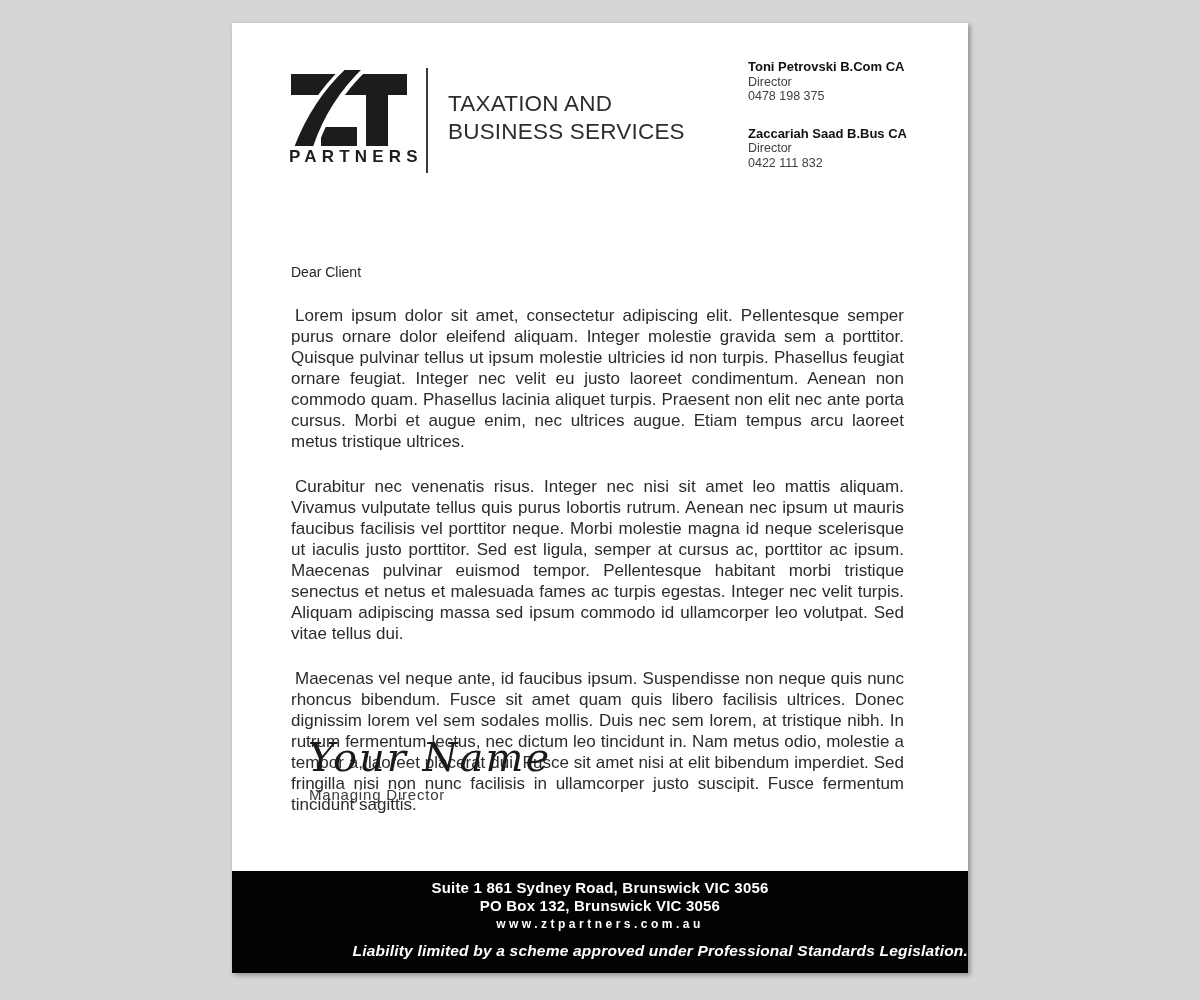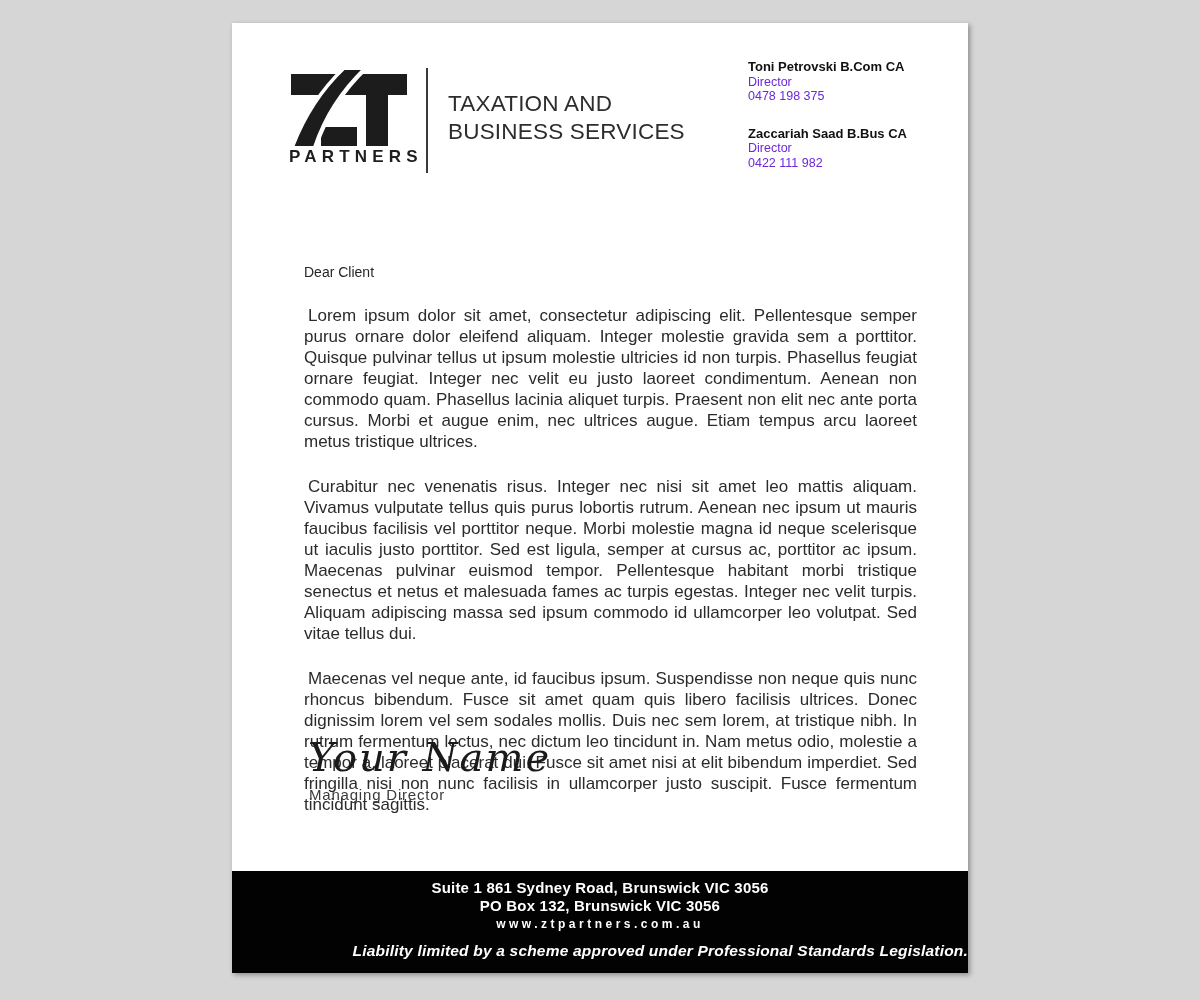--- a/index.html
+++ b/index.html
@@ -30,24 +30,24 @@
     width: 2px; height: 105px; background: #3a3a3a;
   }
   .tagline {
     position: absolute; left: 216px; top: 67px;
     font-size: 22.5px; line-height: 27.5px; color: #2d2d2d;
     letter-spacing: 0.2px; font-weight: 400; white-space: nowrap;
   }
   .contacts { position: absolute; left: 516px; top: 37px; width: 200px; }
   .contact-block { margin-bottom: 23px; }
   .contact-name { font-size: 13px; font-weight: bold; color: #111; line-height: 14.5px; white-space: nowrap; }
-  .contact-title, .contact-phone { font-size: 12.5px; color: #6d28d9; line-height: 14.5px; }
+  .contact-title, .contact-phone { font-size: 12.5px; color: #404040; line-height: 14.5px; }
 
   
-  .letter-body { position: absolute; left: 72px; top: 240px; width: 613px; color: #2b2b2b; }
+  .letter-body { position: absolute; left: 59px; top: 240px; width: 613px; color: #2b2b2b; }
   .salutation { font-size: 14px; line-height: 18px; color: #262626; }
   .letter-body p {
     margin-top: 24px;
     font-size: 17px; line-height: 21px;
     text-align: justify; text-indent: 4px;
     color: #2b2b2b;
   }
 
   
   .signature { position: absolute; left: 76px; top: 708px; }
@@ -111,21 +111,21 @@
 
     <div class="contacts">
       <div class="contact-block">
         <div class="contact-name">Toni Petrovski B.Com CA</div>
         <div class="contact-title">Director</div>
         <div class="contact-phone">0478 198 375</div>
       </div>
       <div class="contact-block">
         <div class="contact-name">Zaccariah Saad B.Bus CA</div>
         <div class="contact-title">Director</div>
-        <div class="contact-phone">0422 111 982</div>
+        <div class="contact-phone">0422 111 832</div>
       </div>
     </div>
 
     <div class="letter-body">
       <div class="salutation">Dear Client</div>
       <p>Lorem ipsum dolor sit amet, consectetur adipiscing elit. Pellentesque semper purus ornare dolor eleifend aliquam. Integer molestie gravida sem a porttitor. Quisque pulvinar tellus ut ipsum molestie ultricies id non turpis. Phasellus feugiat ornare feugiat. Integer nec velit eu justo laoreet condimentum. Aenean non commodo quam. Phasellus lacinia aliquet turpis. Praesent non elit nec ante porta cursus. Morbi et augue enim, nec ultrices augue. Etiam tempus arcu laoreet metus tristique ultrices.</p>
       <p>Curabitur nec venenatis risus. Integer nec nisi sit amet leo mattis aliquam. Vivamus vulputate tellus quis purus lobortis rutrum. Aenean nec ipsum ut mauris faucibus facilisis vel porttitor neque. Morbi molestie magna id neque scelerisque ut iaculis justo porttitor. Sed est ligula, semper at cursus ac, porttitor ac ipsum. Maecenas pulvinar euismod tempor. Pellentesque habitant morbi tristique senectus et netus et malesuada fames ac turpis egestas. Integer nec velit turpis. Aliquam adipiscing massa sed ipsum commodo id ullamcorper leo volutpat. Sed vitae tellus dui.</p>
       <p>Maecenas vel neque ante, id faucibus ipsum. Suspendisse non neque quis nunc rhoncus bibendum. Fusce sit amet quam quis libero facilisis ultrices. Donec dignissim lorem vel sem sodales mollis. Duis nec sem lorem, at tristique nibh. In rutrum fermentum lectus, nec dictum leo tincidunt in. Nam metus odio, molestie a tempor a, laoreet placerat dui. Fusce sit amet nisi at elit bibendum imperdiet. Sed fringilla nisi non nunc facilisis in ullamcorper justo suscipit. Fusce fermentum tincidunt sagittis.</p>
     </div>
 

